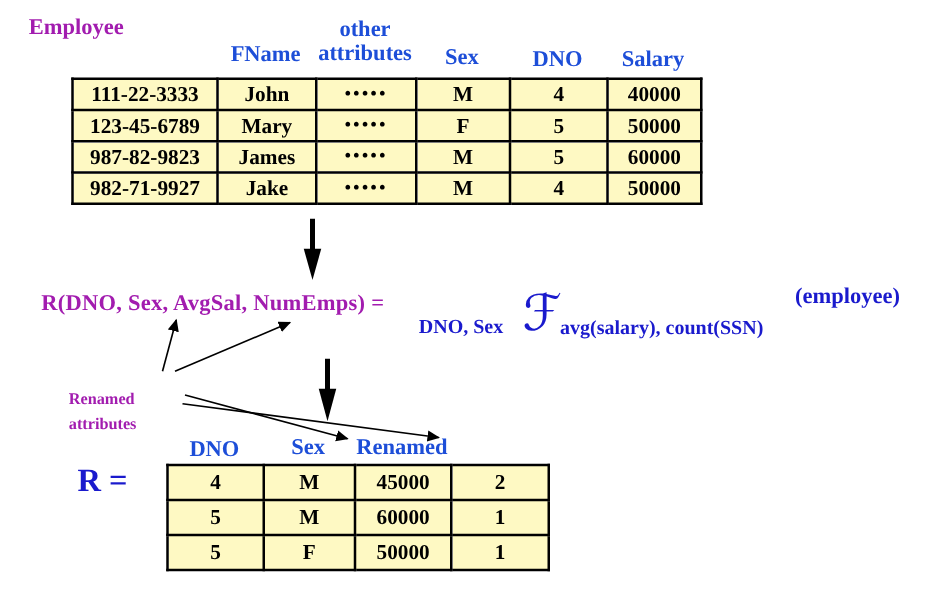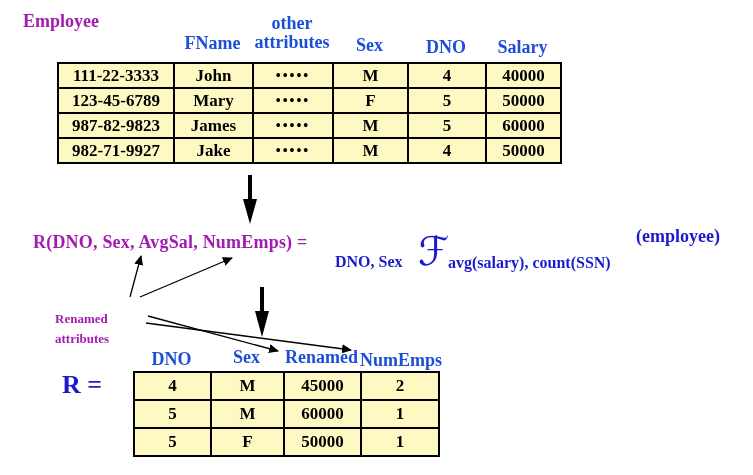--- a/index.html
+++ b/index.html
@@ -135,21 +135,20 @@
   <div class="lbl red renamed">
     <div>Renamed</div>
     <div>attributes</div>
   </div>
 
   <div class="lbl blue r-equals">R =</div>
 
   <div class="colhead" style="left:133px; top:349px; width:77px;">DNO</div>
   <div class="colhead" style="left:210px; top:347px; width:73px;">Sex</div>
   <div class="colhead" style="left:283px; top:347px; width:77px;">Renamed</div>
-  <div class="colhead" style="left:360px; top:350px; width:78px;">NumEmps</div>
 
   <table class="res-table">
     <colgroup>
       <col style="width:77px">
         <col style="width:73px">
         <col style="width:77px">
         <col style="width:78px">
     </colgroup>
     <tbody>
         <tr>

